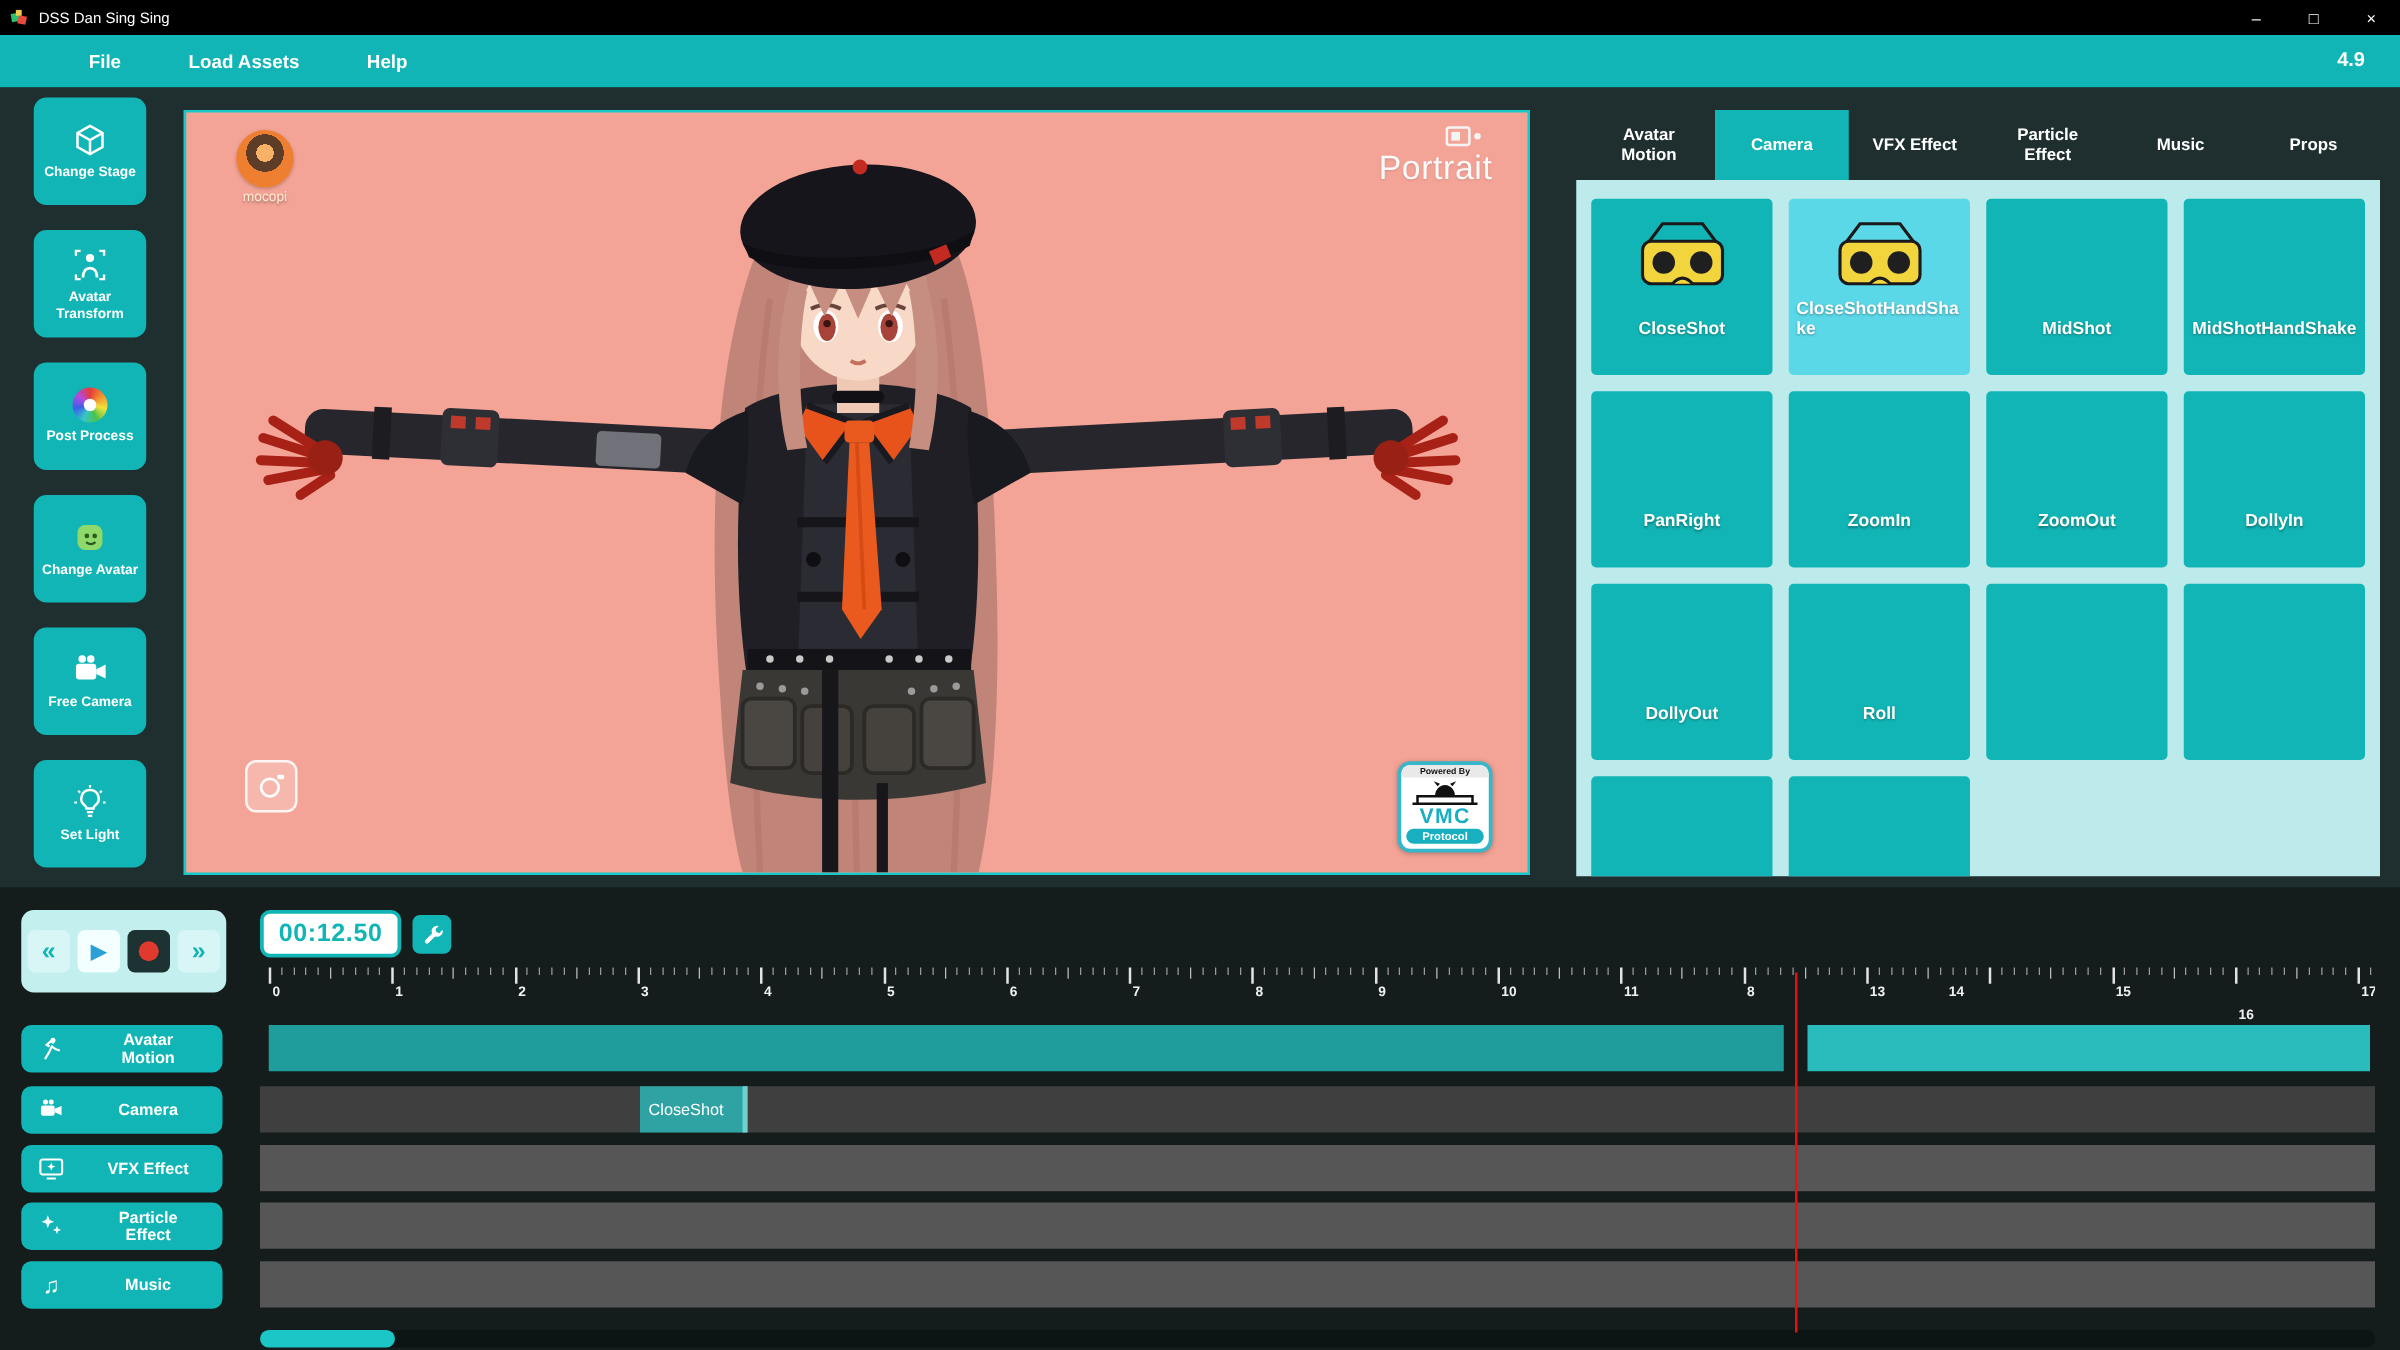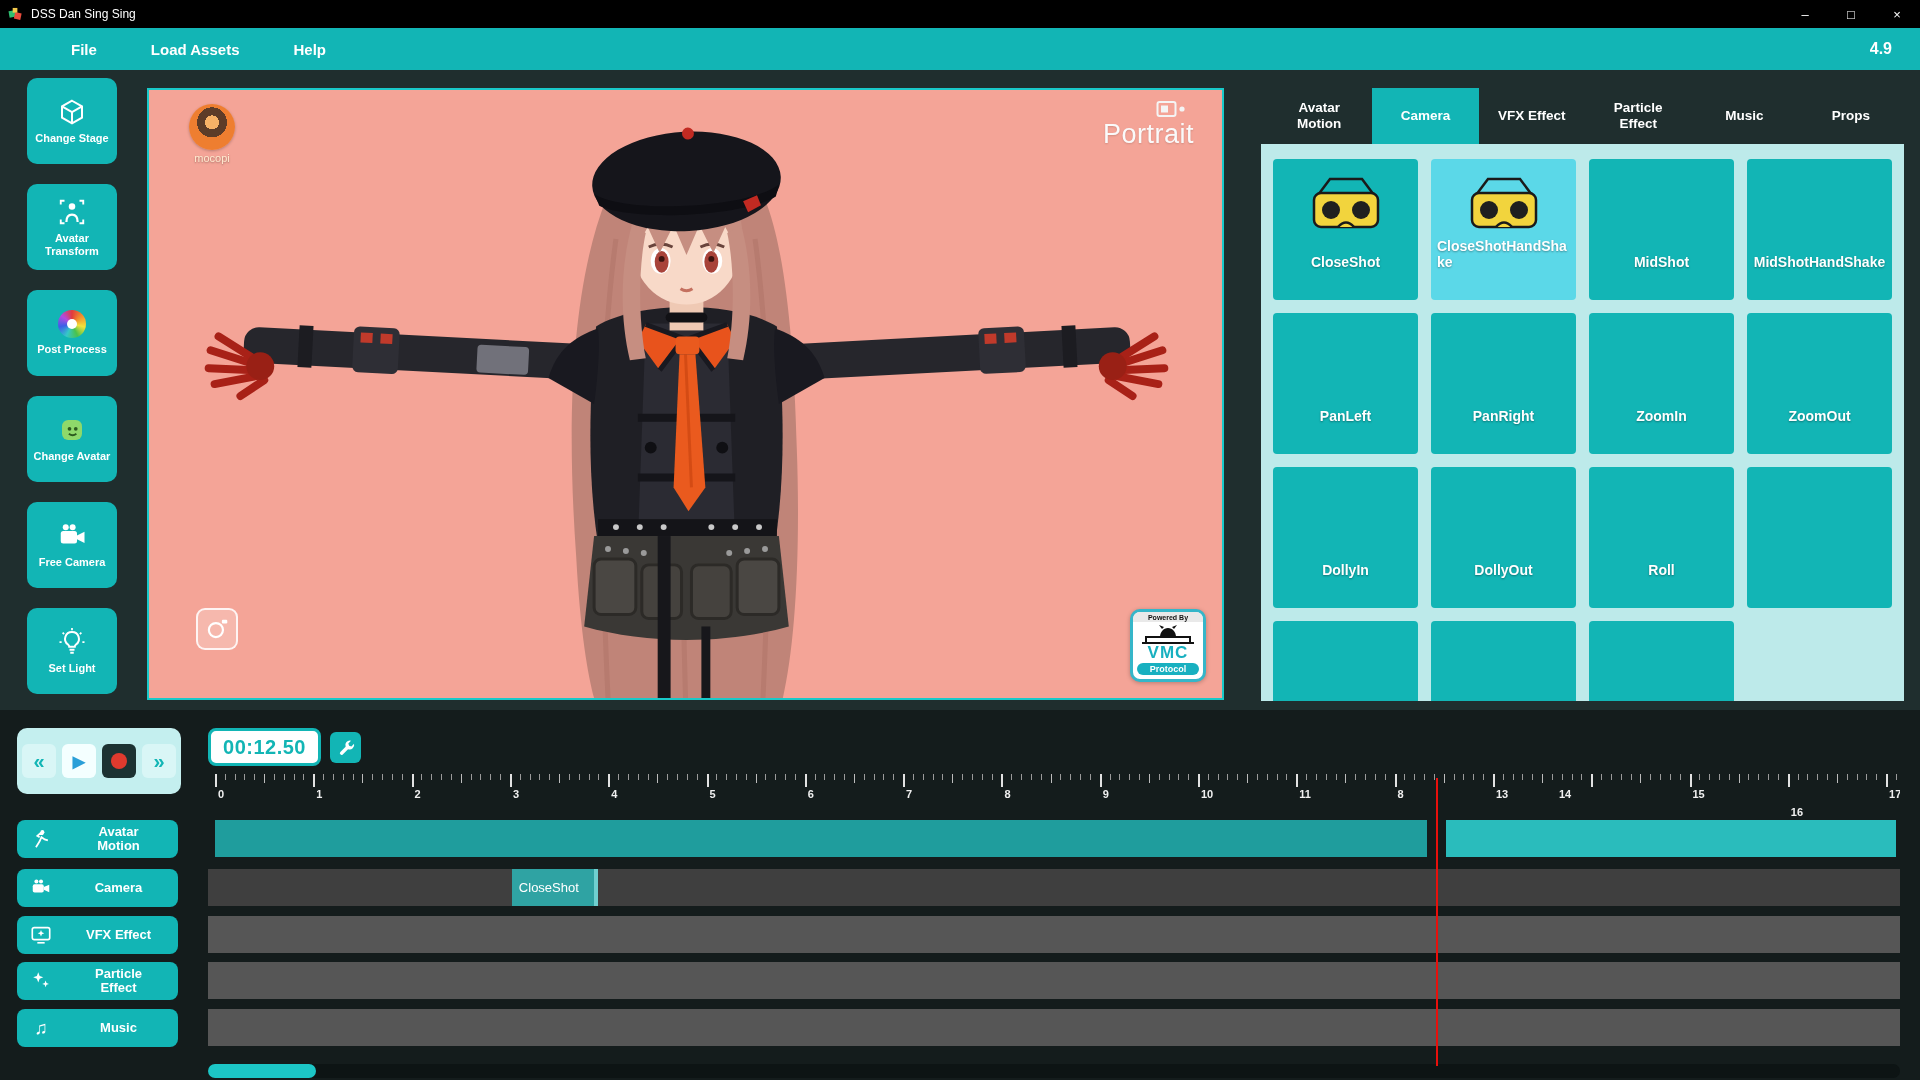--- a/index.html
+++ b/index.html
@@ -51,21 +51,21 @@
 
   .portrait{position:absolute;right:14px;top:10px;text-align:right;padding-right:14px}
   .portrait-icon{display:block;margin-left:auto;margin-right:6px}
   .portrait-text{font-size:27px;font-weight:300;color:#fafafa;letter-spacing:.5px;
                  text-shadow:0 1px 2px rgba(0,0,0,.15)}
 
   .vp-cam-btn{position:absolute;left:47px;bottom:48px;width:42px;height:42px;border-radius:9px;
               background:rgba(255,255,255,.22);border:2px solid rgba(255,255,255,.85);
               display:flex;align-items:center;justify-content:center}
 
-  .vmc-badge{position:absolute;right:16px;bottom:16px;width:76px;background:#fff;
+  .vmc-badge{position:absolute;right:28px;bottom:16px;width:76px;background:#fff;
              border:3px solid #35b6c9;border-radius:10px;text-align:center;overflow:hidden;
              box-shadow:0 1px 4px rgba(0,0,0,.25)}
   .vmc-powered{font-size:7px;font-weight:bold;color:#111;background:#e9e9e9;padding:2px 0 1px}
   .vmc-art{display:block;margin:1px auto 0}
   .vmc-name{font-size:17px;font-weight:bold;color:#18b0c0;letter-spacing:1px;line-height:1;margin-top:-1px}
   .vmc-proto{background:#18b0c0;color:#fff;font-size:9px;font-weight:bold;border-radius:6px;
              margin:2px 4px 4px;padding:1px 0}
 
   .right-tabs{position:absolute;left:1266px;top:18px;width:638px;height:56px;display:flex}
   .tab{flex:1;display:flex;align-items:center;justify-content:center;text-align:center;
@@ -374,23 +374,20 @@
             <circle cx="27" cy="35" r="9" fill="#1f1f1f"></circle>
             <circle cx="57" cy="35" r="9" fill="#1f1f1f"></circle>
           </svg></span>
         <span class="grid-label">CloseShotHandShake</span>
       </div>
       <div class="grid-btn">
         <span class="grid-label">MidShot</span>
       </div>
       <div class="grid-btn">
         <span class="grid-label">MidShotHandShake</span>
-      </div>
-      <div class="grid-btn">
-        <span class="grid-label">PanLeft</span>
       </div>
       <div class="grid-btn">
         <span class="grid-label">PanRight</span>
       </div>
       <div class="grid-btn">
         <span class="grid-label">ZoomIn</span>
       </div>
       <div class="grid-btn">
         <span class="grid-label">ZoomOut</span>
       </div>

